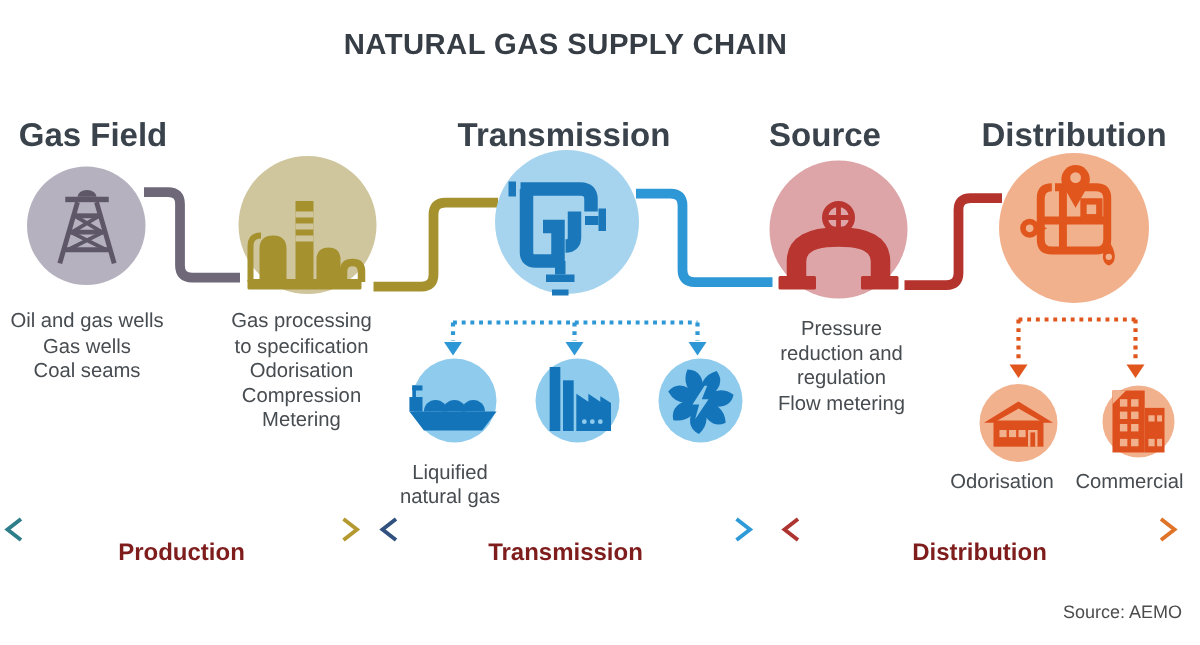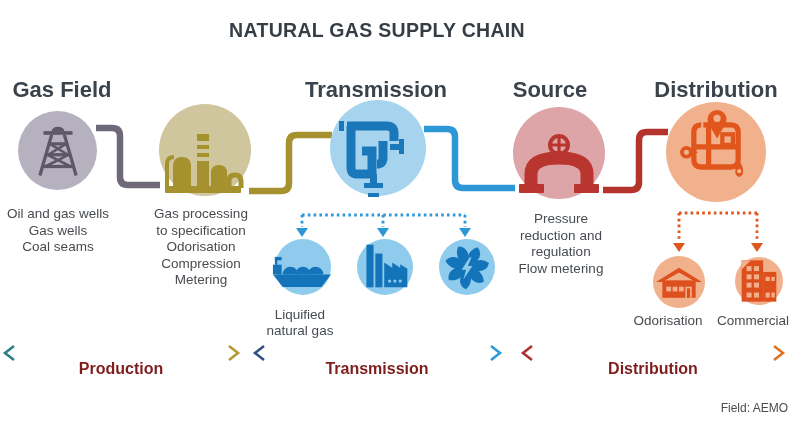--- a/index.html
+++ b/index.html
@@ -269,14 +269,14 @@
     </svg>
   </div>
 
   <div class="sub-lbl" style="left:668px;top:313px;width:100px">Odorisation</div>
   <div class="sub-lbl" style="left:753px;top:313px;width:100px">Commercial</div>
 
   <div class="phase-lbl" style="left:121px">Production</div>
   <div class="phase-lbl" style="left:377px">Transmission</div>
   <div class="phase-lbl" style="left:653px">Distribution</div>
 
-  <div id="source">Field: AEMO</div>
+  <div id="source">Source: AEMO</div>
 </div>
 
 </body></html>

